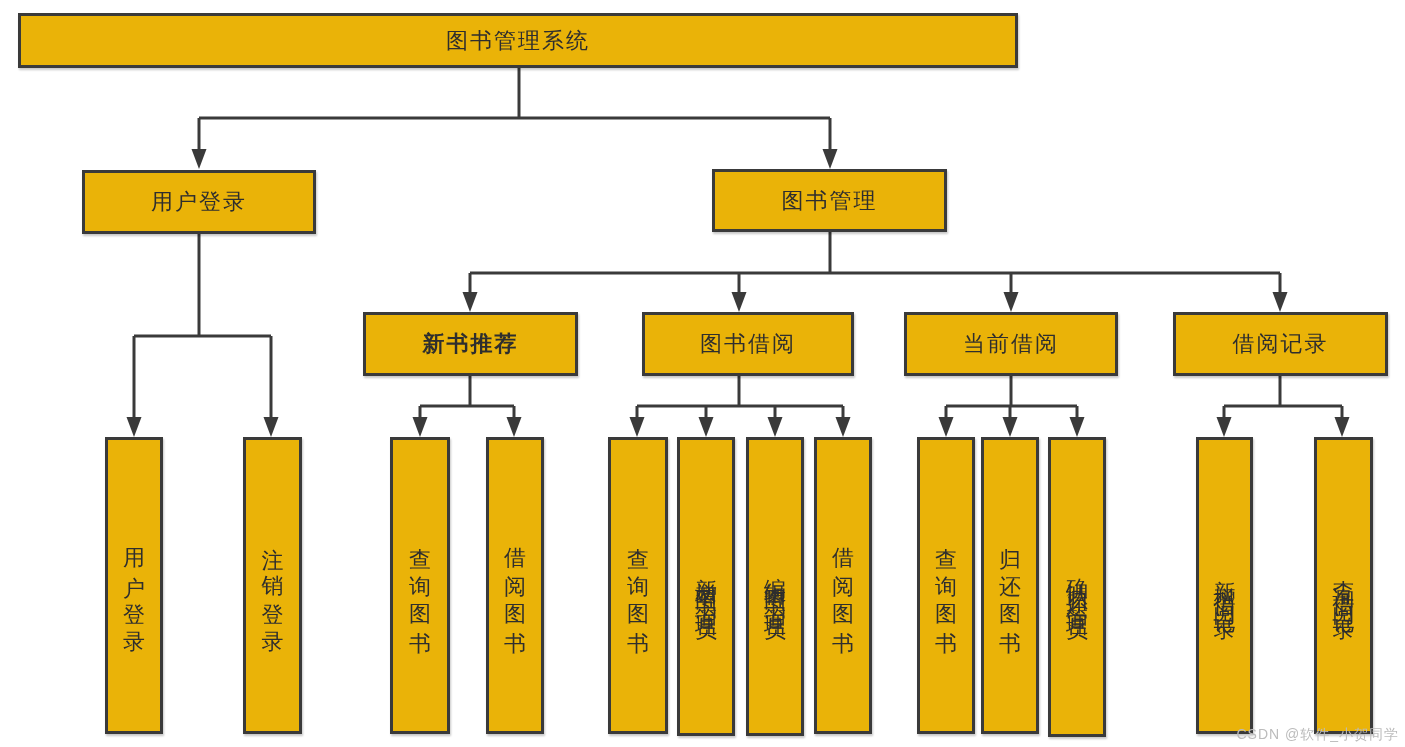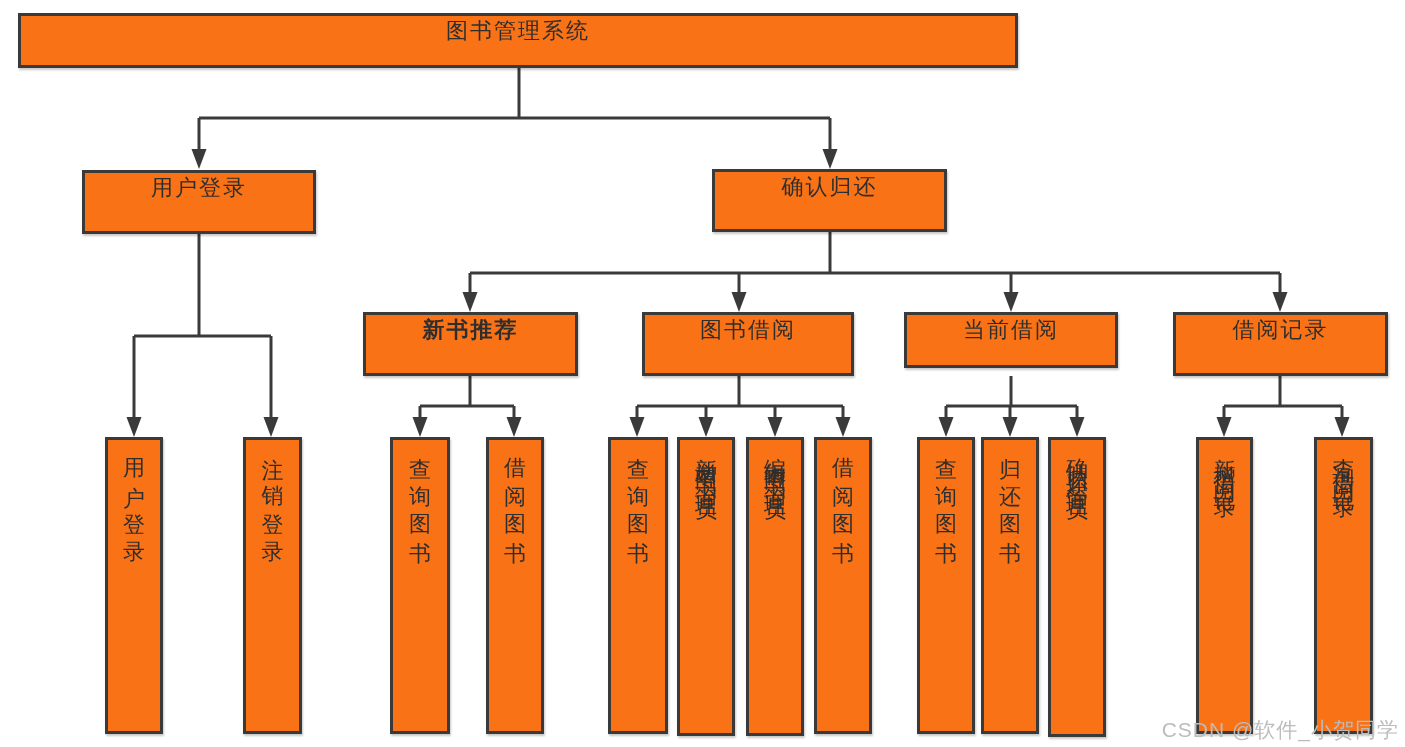--- a/index.html
+++ b/index.html
@@ -27,40 +27,41 @@
   }
   svg.connectors path.conn {
     stroke: var(--line);
     stroke-width: 3;
     fill: none;
   }
   svg.connectors .arrowhead { fill: var(--line); }
   .node {
     position: absolute;
     border: 3px solid var(--line);
-    background: #f97316;
+    background: #eab308;
     display: flex;
+    align-items: center;
     justify-content: center;
     color: var(--text);
     font-size: 22px;
     letter-spacing: 2px;
     box-shadow: 1px 2px 2px rgba(0,0,0,0.22);
   }
   .node.leaf .vlabel {
     writing-mode: vertical-rl;
     text-orientation: mixed;
     white-space: nowrap;
   }
   .ls4 { letter-spacing: 28px; }
   .ls6 { letter-spacing: 8px;  }
   .ls9 { letter-spacing: 6px;  }
   .watermark {
     position: absolute;
     right: 6px; bottom: 3px;
-    font-size: 21px;
+    font-size: 14px;
     letter-spacing: 1px;
     color: var(--watermark);
     white-space: nowrap;
   }
 </style>
 </head>
 <body>
 
 <div class="canvas">
 
@@ -127,30 +128,30 @@
   </svg>
 
   <div class="node" style="left:18px; top:13px; width:1000px; height:55px;">
     <span>图书管理系统</span>
   </div>
 
   <div class="node" style="left:82px; top:170px; width:234px; height:64px;">
     <span>用户登录</span>
   </div>
   <div class="node" style="left:712px; top:169px; width:235px; height:63px;">
-    <span>确认归还</span>
+    <span>图书管理</span>
   </div>
 
   <div class="node" style="left:363px; top:312px; width:215px; height:64px;font-weight:bold;">
     <span>新书推荐</span>
   </div>
   <div class="node" style="left:642px; top:312px; width:212px; height:64px;">
     <span>图书借阅</span>
   </div>
-  <div class="node" style="left:904px; top:312px; width:214px; height:56px;">
+  <div class="node" style="left:904px; top:312px; width:214px; height:64px;">
     <span>当前借阅</span>
   </div>
   <div class="node" style="left:1173px; top:312px; width:215px; height:64px;">
     <span>借阅记录</span>
   </div>
 
   <div class="node leaf" style="left:105px; top:437px; width:58px; height:297px;">
     <span class="vlabel ls4">用户登录</span>
   </div>
   <div class="node leaf" style="left:243px; top:437px; width:59px; height:297px;">

